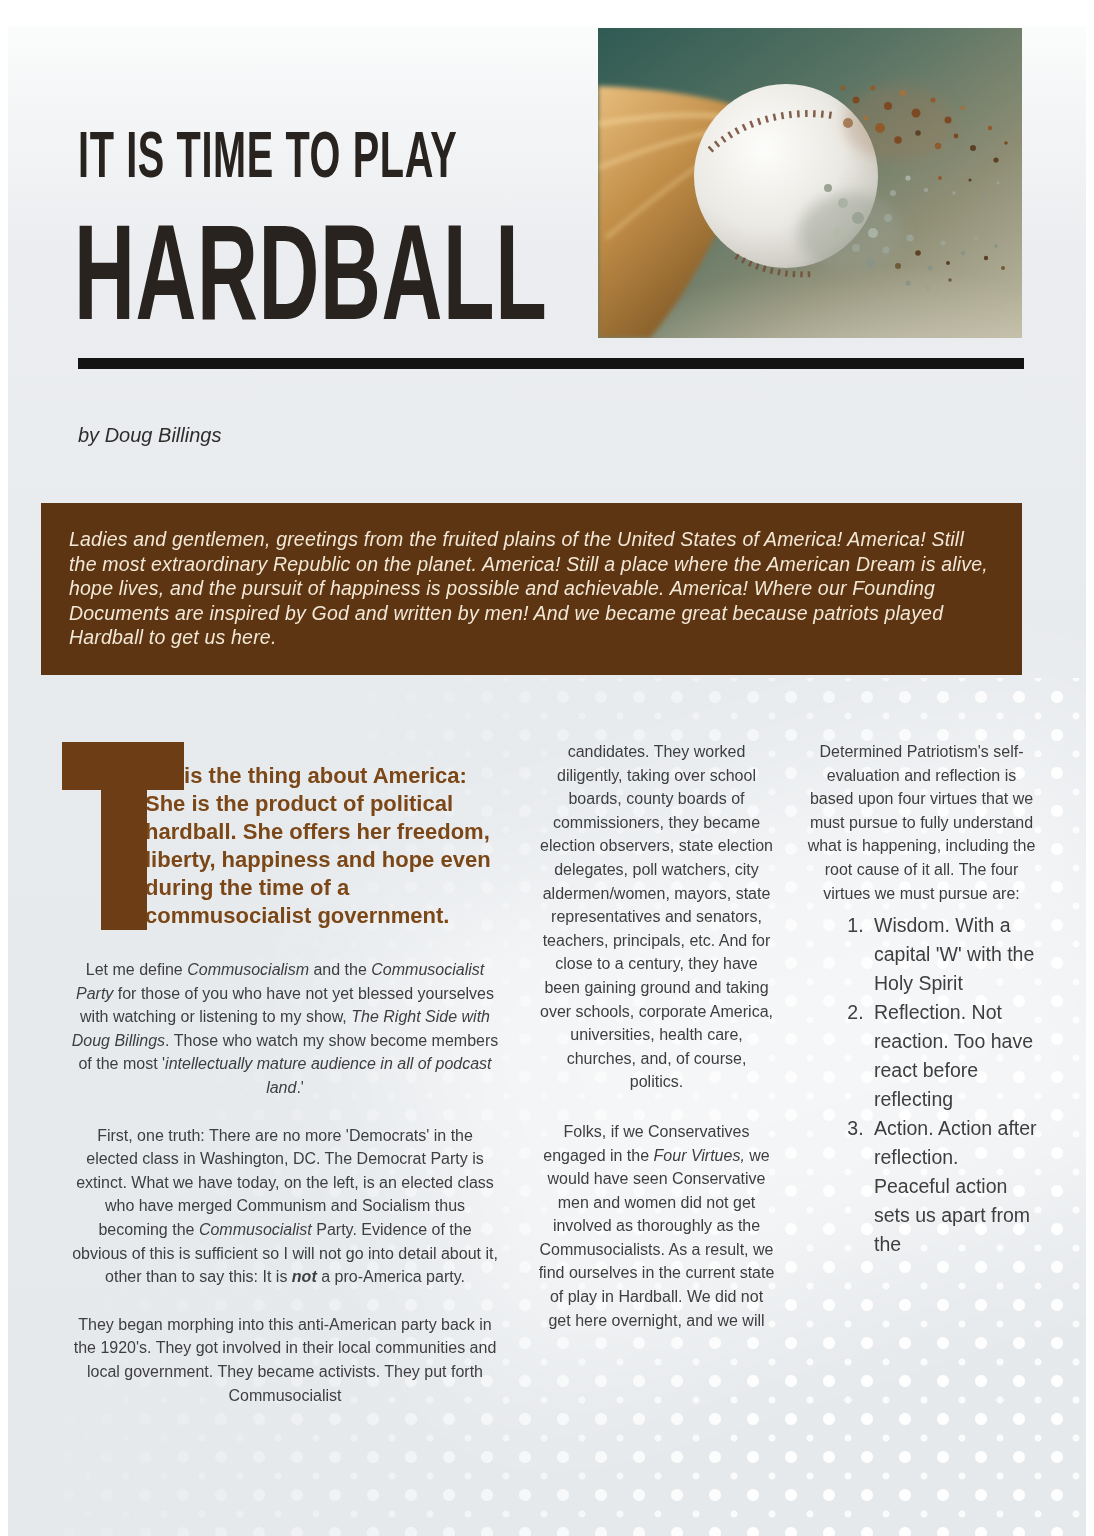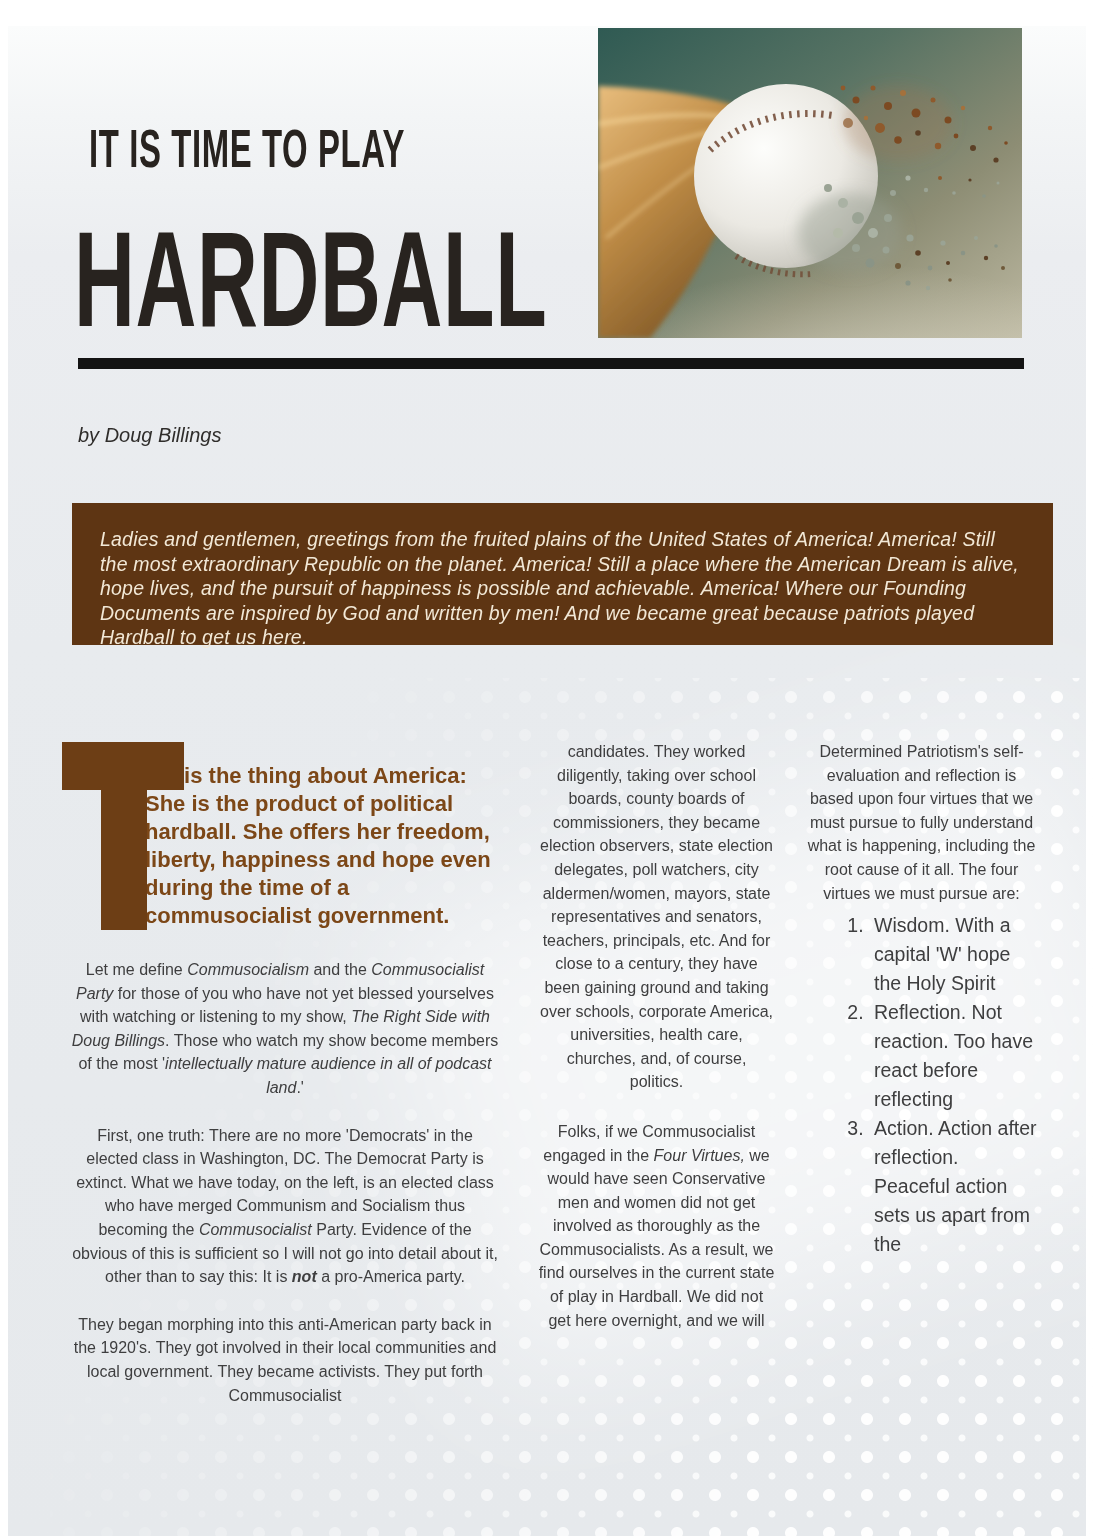--- a/index.html
+++ b/index.html
@@ -11,30 +11,30 @@
   .swoosh{position:absolute;left:420px;top:820px;width:720px;height:460px;
     background:rgba(255,255,255,.55);filter:blur(70px);transform:rotate(-18deg);}
   .dots{position:absolute;left:50px;right:0;top:678px;bottom:0;
     background-image:
       radial-gradient(circle, rgba(255,255,255,.95) 0 5.5px, rgba(255,255,255,0) 6.5px),
       radial-gradient(circle, rgba(255,255,255,.8) 0 3px, rgba(255,255,255,0) 4px);
     background-size:38px 38px,38px 38px;
     background-position:0 0,19px 19px;
     -webkit-mask-image:linear-gradient(112deg, transparent 20%, rgba(0,0,0,.45) 46%, #000 74%);
     mask-image:linear-gradient(112deg, transparent 20%, rgba(0,0,0,.45) 46%, #000 74%);}
-  .kicker{position:absolute;left:89px;top:118px;font-weight:bold;font-size:53px;
+  .kicker{position:absolute;left:78px;top:118px;font-weight:bold;font-size:64px;
     color:var(--headline);white-space:nowrap;}
   .cond{display:inline-block;transform:scaleX(.62);transform-origin:0 50%;letter-spacing:1px;}
-  .title{position:absolute;left:74px;top:211px;margin:0;font-size:136px;line-height:1;
+  .title{position:absolute;left:74px;top:204px;margin:0;font-size:136px;line-height:1;
     font-weight:bold;color:var(--headline);white-space:nowrap;}
   .rule{position:absolute;left:78px;top:358px;width:946px;height:11px;background:var(--rule);}
   .byline{position:absolute;left:78px;top:424px;font-size:20px;font-style:italic;color:#2f2d2b;}
   .hero{position:absolute;left:598px;top:28px;width:424px;height:310px;overflow:hidden;}
   .hero svg{display:block;}
-  .lead{position:absolute;left:72px;top:503px;width:981px;height:142px;box-sizing:border-box;
+  .lead{position:absolute;left:41px;top:503px;width:981px;height:172px;box-sizing:border-box;
     background:var(--accent);padding:24px 28px;}
   .lead p{margin:0;color:#f2e8d6;font-size:19.5px;line-height:24.6px;font-style:italic;
     font-weight:500;letter-spacing:.2px;}
   .columns{position:absolute;left:70px;top:738px;width:968px;display:flex;align-items:flex-start;}
   .col1{width:430px;margin-right:38px;}
   .col2{width:237px;margin-right:30px;}
   .col3{width:233px;}
   .body{margin:0;font-size:16px;line-height:23.6px;color:var(--body);text-align:center;}
   .body + .body{margin-top:26px;}
   .col1 .body{margin-top:24px;}
@@ -174,24 +174,24 @@
           <div class="stem"></div>
         </div>
         <p class="intro-text">hat is the thing about America: She is the product of political hardball. She offers her freedom, liberty, happiness and hope even during the time of a commusocialist government.</p>
       </div>
       <p class="body"><span>Let me define </span><span style="font-style: italic;">Commusocialism</span><span> and the </span><span style="font-style: italic;">Commusocialist Party</span><span> for those of you who have not yet blessed yourselves with watching or listening to my show, </span><span style="font-style: italic;">The Right Side with Doug Billings</span><span>. Those who watch my show become members of the most '</span><span style="font-style: italic;">intellectually mature audience in all of podcast land</span><span>.'</span></p>
       <p class="body"><span>First, one truth: There are no more 'Democrats' in the elected class in Washington, DC. The Democrat Party is extinct. What we have today, on the left, is an elected class who have merged Communism and Socialism thus becoming the </span><span style="font-style: italic;">Commusocialist</span><span> Party. Evidence of the obvious of this is sufficient so I will not go into detail about it, other than to say this: It is </span><span style="font-style: italic; font-weight: bold;">not</span><span> a pro-America party.</span></p>
       <p class="body"><span>They began morphing into this anti-American party back in the 1920's. They got involved in their local communities and local government. They became activists. They put forth Commusocialist</span></p>
     </div>
     <div class="col col2">
       <p class="body"><span>candidates. They worked diligently, taking over school boards, county boards of commissioners, they became election observers, state election delegates, poll watchers, city aldermen/women, mayors, state representatives and senators, teachers, principals, etc. And for close to a century, they have been gaining ground and taking over schools, corporate America, universities, health care, churches, and, of course, politics.</span></p>
-      <p class="body"><span>Folks, if we Commusocialist engaged in the </span><span style="font-style: italic;">Four Virtues,</span><span> we would have seen Conservative men and women did not get involved as thoroughly as the Commusocialists. As a result, we find ourselves in the current state of play in Hardball. We did not get here overnight, and we will</span></p>
+      <p class="body"><span>Folks, if we Conservatives engaged in the </span><span style="font-style: italic;">Four Virtues,</span><span> we would have seen Conservative men and women did not get involved as thoroughly as the Commusocialists. As a result, we find ourselves in the current state of play in Hardball. We did not get here overnight, and we will</span></p>
     </div>
     <div class="col col3">
       <p class="body"><span>Determined Patriotism's self-evaluation and reflection is based upon four virtues that we must pursue to fully understand what is happening, including the root cause of it all. The four virtues we must pursue are:</span></p>
       <ol class="virtues">
-        <li>Wisdom. With a capital 'W' hope the Holy Spirit</li>
+        <li>Wisdom. With a capital 'W' with the Holy Spirit</li>
         <li>Reflection. Not reaction. Too have react before reflecting</li>
         <li>Action. Action after reflection. Peaceful action sets us apart from the</li>
       </ol>
     </div>
   </main>
 </div>
 
 </body></html>

